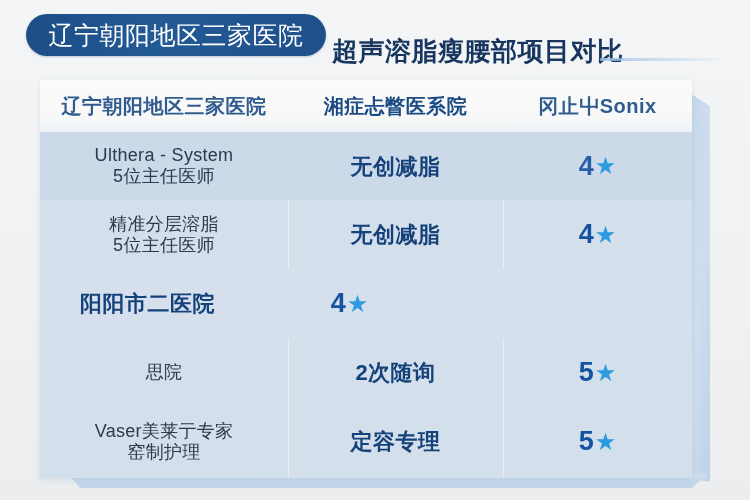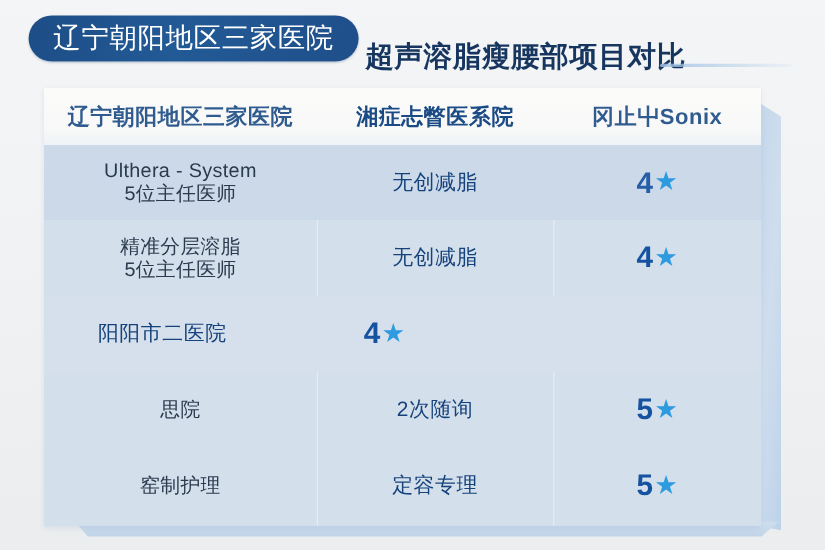--- a/index.html
+++ b/index.html
@@ -176,22 +176,22 @@
 
   .c1 .line {
     color: #2b3a4d;
     font-size: 18px;
     line-height: 21px;
     letter-spacing: 0.3px;
     white-space: nowrap;
   }
   .c2 .line {
     color: #16427b;
-    font-size: 19px;
-    font-weight: normal;
+    font-size: 22px;
+    font-weight: bold;
     line-height: 23px;
     letter-spacing: 0.5px;
     white-space: nowrap;
   }
 
   .rating {
     display: flex;
     align-items: center;
     justify-content: center;
     gap: 1px;
@@ -303,20 +303,21 @@
           <div class="cell c3">
             <div class="rating">
               <span class="num">5</span>
               <span class="star">★</span>
             </div>
           </div>
         </div>
 
         <div class="row">
           <div class="cell c1">
+            <div class="line">Vaser美莱亍专家</div>
             <div class="line">窑制护理</div>
           </div>
           <div class="cell c2">
             <div class="line">定容专理</div>
           </div>
           <div class="cell c3">
             <div class="rating">
               <span class="num">5</span>
               <span class="star">★</span>
             </div>

